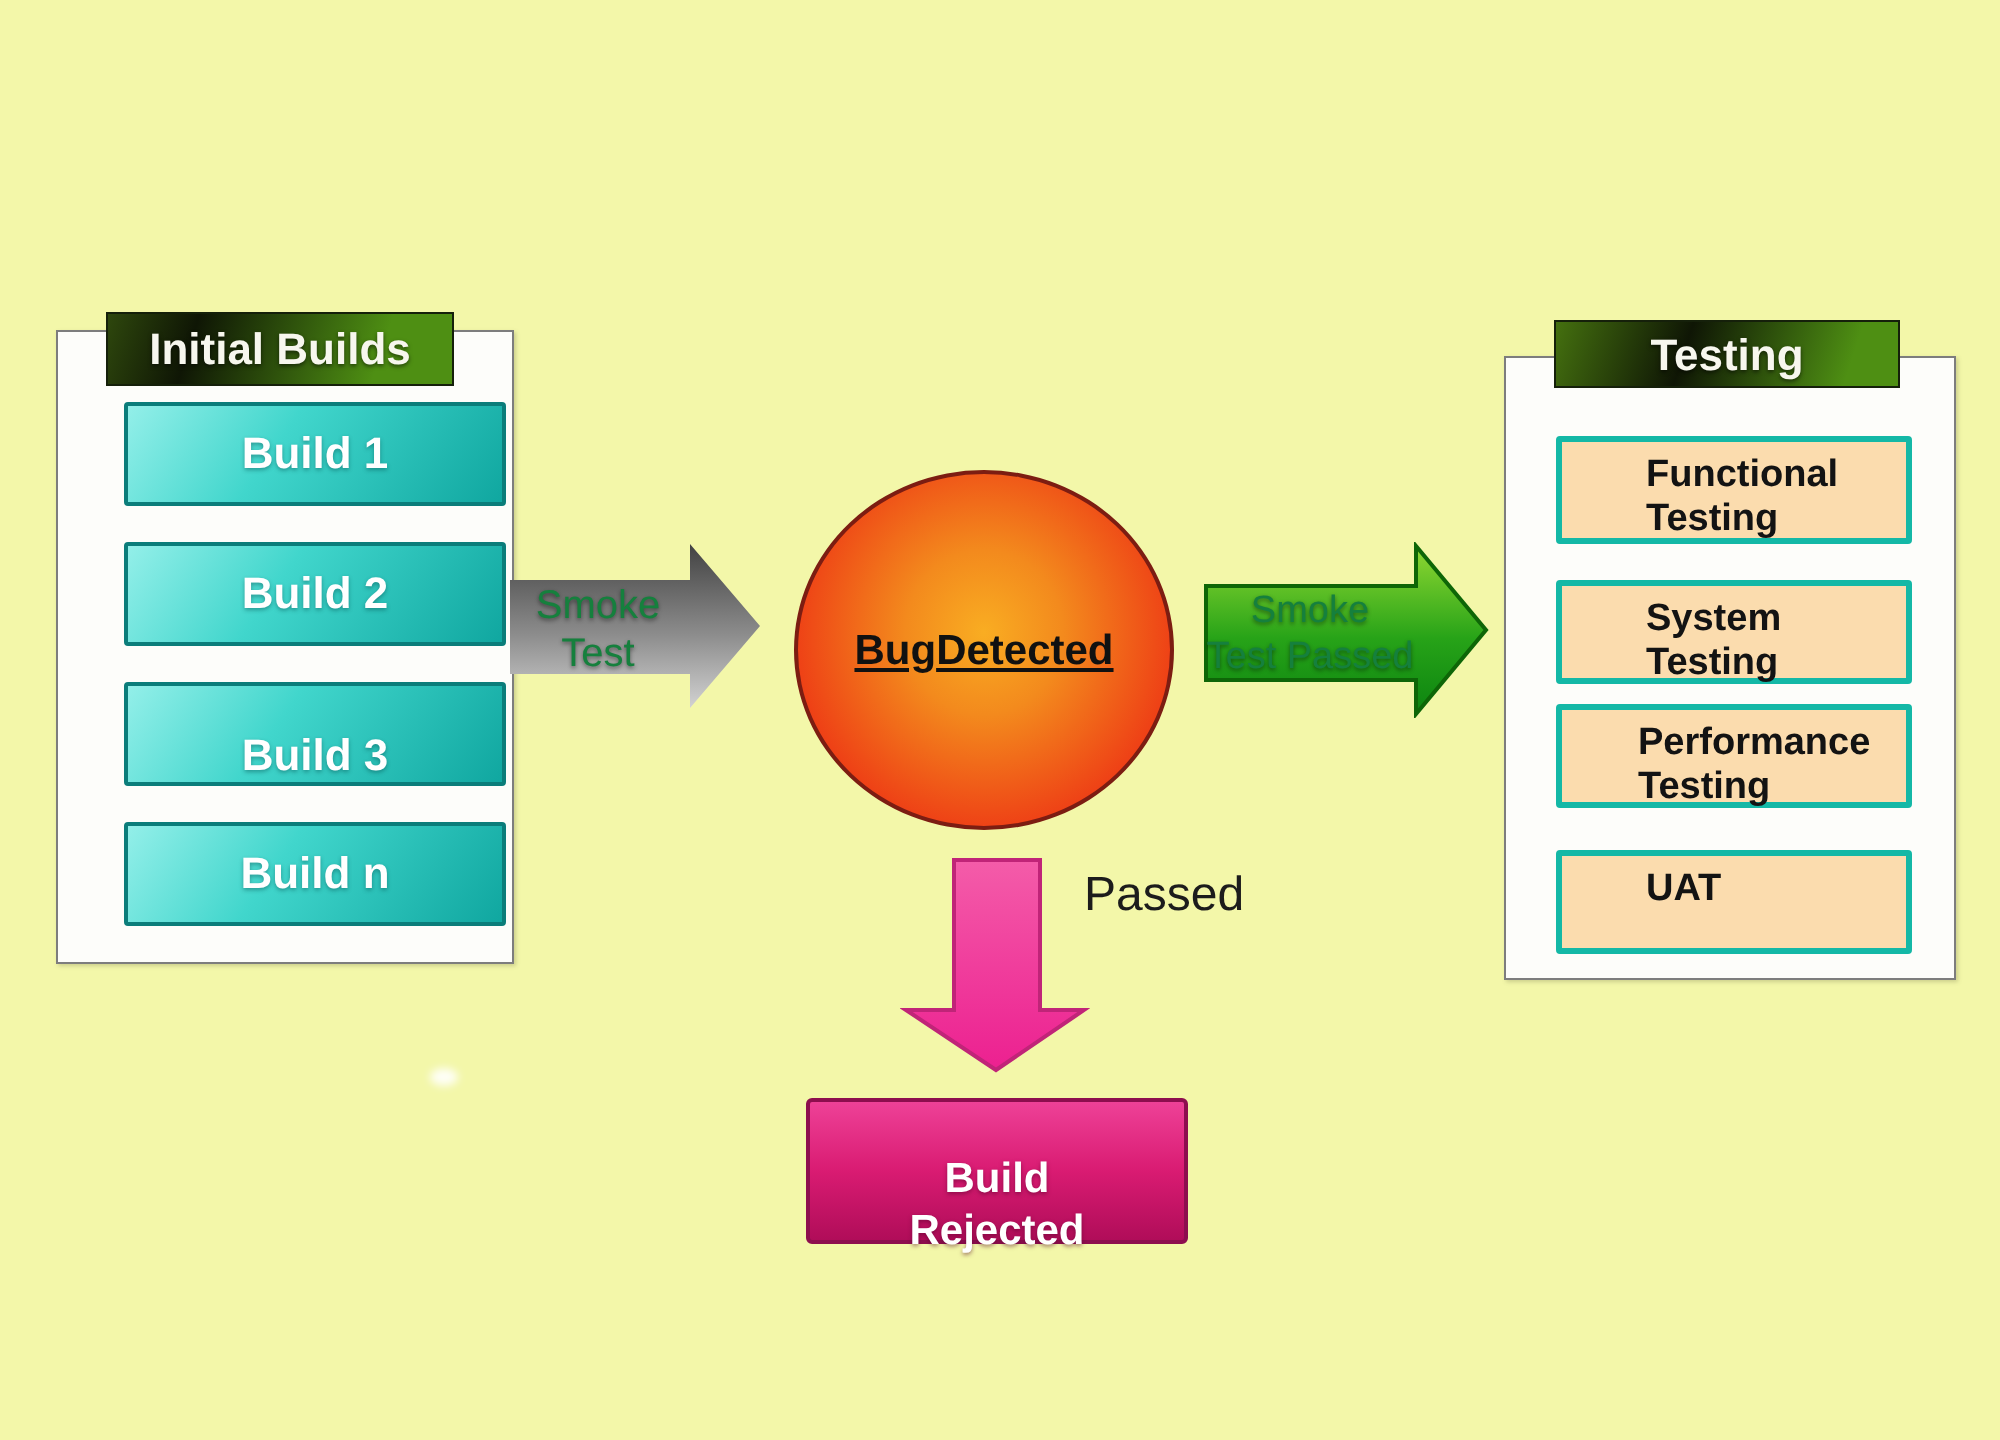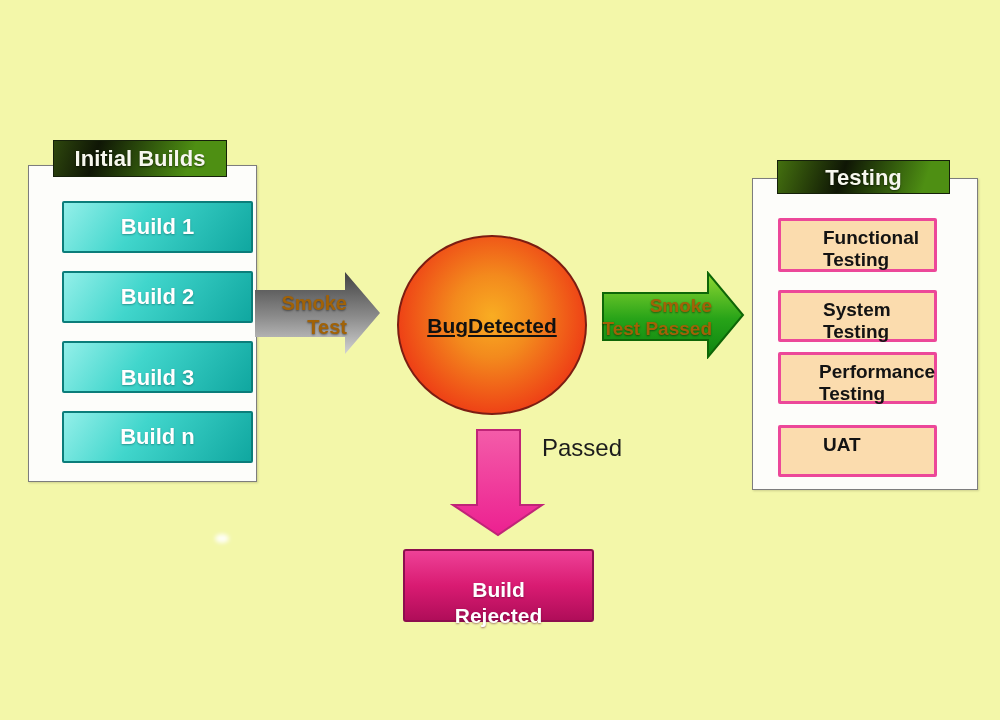--- a/index.html
+++ b/index.html
@@ -24,21 +24,21 @@
   .green-header {
     border:1px solid #15200a;
     color:#f7f7ee;
     font-weight:bold;
     font-size:22px;
     text-align:center;
     text-shadow:0 1px 2px rgba(0,0,0,.55);
     z-index:3;
   }
   #left-header {
-    left:53px; top:140px; width:174px; height:37px; line-height:36px;
+    left:53px; top:156px; width:174px; height:37px; line-height:36px;
     background:linear-gradient(108deg,#2e470d 0%,#0f1605 25%,#4e8f13 78%);
   }
   #right-header {
     left:777px; top:160px; width:173px; height:34px; line-height:33px;
     background:linear-gradient(108deg,#44700f 0%,#0f1605 38%,#4e8f13 85%);
   }
 
   
   .build-btn {
     left:62px; width:191px; height:52px;
@@ -51,23 +51,23 @@
     text-align:center;
     text-shadow:0 1px 2px rgba(0,70,70,.45);
     display:flex; align-items:center; justify-content:center;
     z-index:2;
   }
   #build-1 { top:201px; } #build-2 { top:271px; }
   #build-3 { top:341px;align-items:flex-end; } #build-n { top:411px;justify-content:center; }
 
   
   .test-box {
-    left:778px; width:159px;
+    left:778px; width:178px;
     background:#fbdcae;
-    border:3px solid #ec4899;
+    border:3px solid #14b8a6;
     border-radius:2px;
     color:#131313;
     font-weight:bold;
     font-size:19px;
     line-height:22px;
     padding:6px 4px 0 42px;
     z-index:2;
   }
   #test-functional  { top:218px; height:54px; }
   #test-system      { top:290px; height:52px; }
@@ -81,21 +81,21 @@
     background:radial-gradient(ellipse at 50% 45%, #f9ad22 0%, #f38a1d 30%, #ef4d17 65%, #ec2413 88%, #e81f12 100%);
     border:2px solid #7c1d12;
     display:flex; flex-direction:row; align-items:center; justify-content:center;
     color:#111111; font-weight:bold; font-size:21px; line-height:25px; text-align:center;
     z-index:2;
     text-decoration:underline;
   }
 
   
   .arrow-label {
-    text-align:right; font-weight:bold; color:#a16207;
+    text-align:center; font-weight:normal; color:#15803d;
     text-shadow:0 1px 2px rgba(0,0,0,.45);
     z-index:4;
   }
   #smoke-test-label   { left:251px; top:291px; width:96px;  font-size:20px; line-height:24px; }
   #smoke-passed-label { left:598px; top:294px; width:114px; font-size:19px; line-height:23px; }
 
   #failed-label {
     left:542px; top:434px; font-size:24px; color:#1c1c1c; z-index:2;
   }
 

